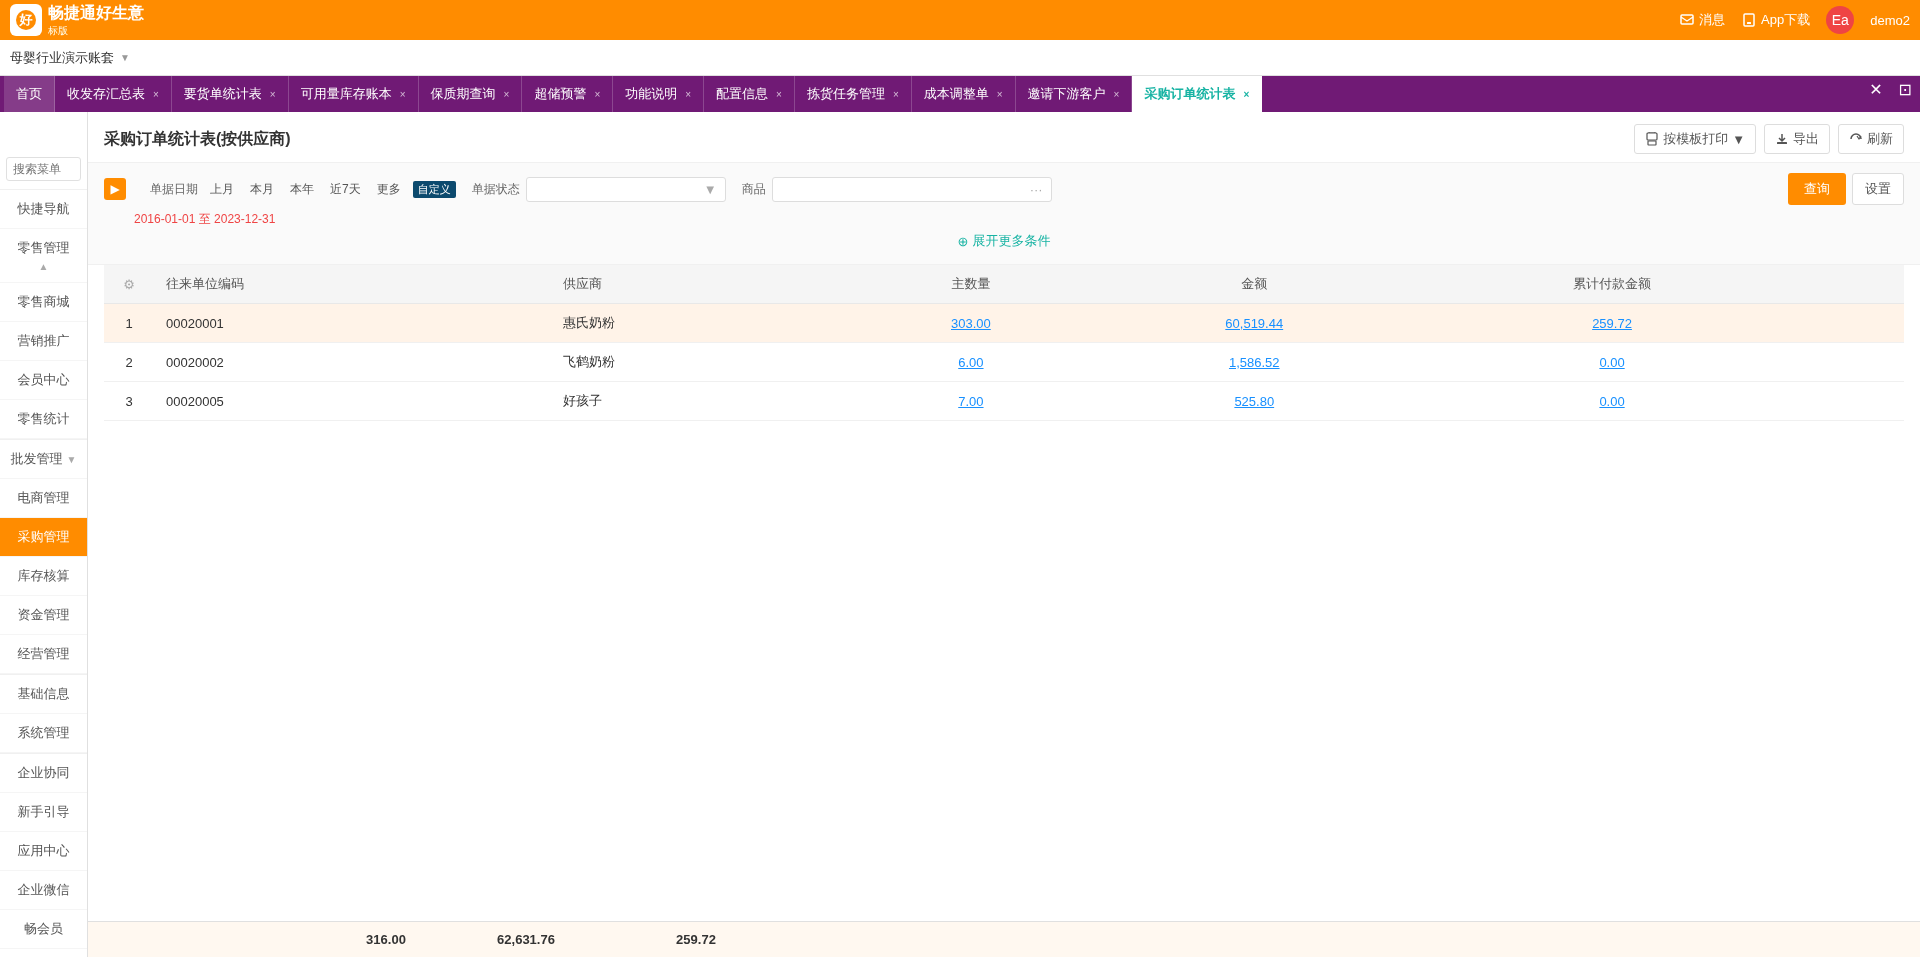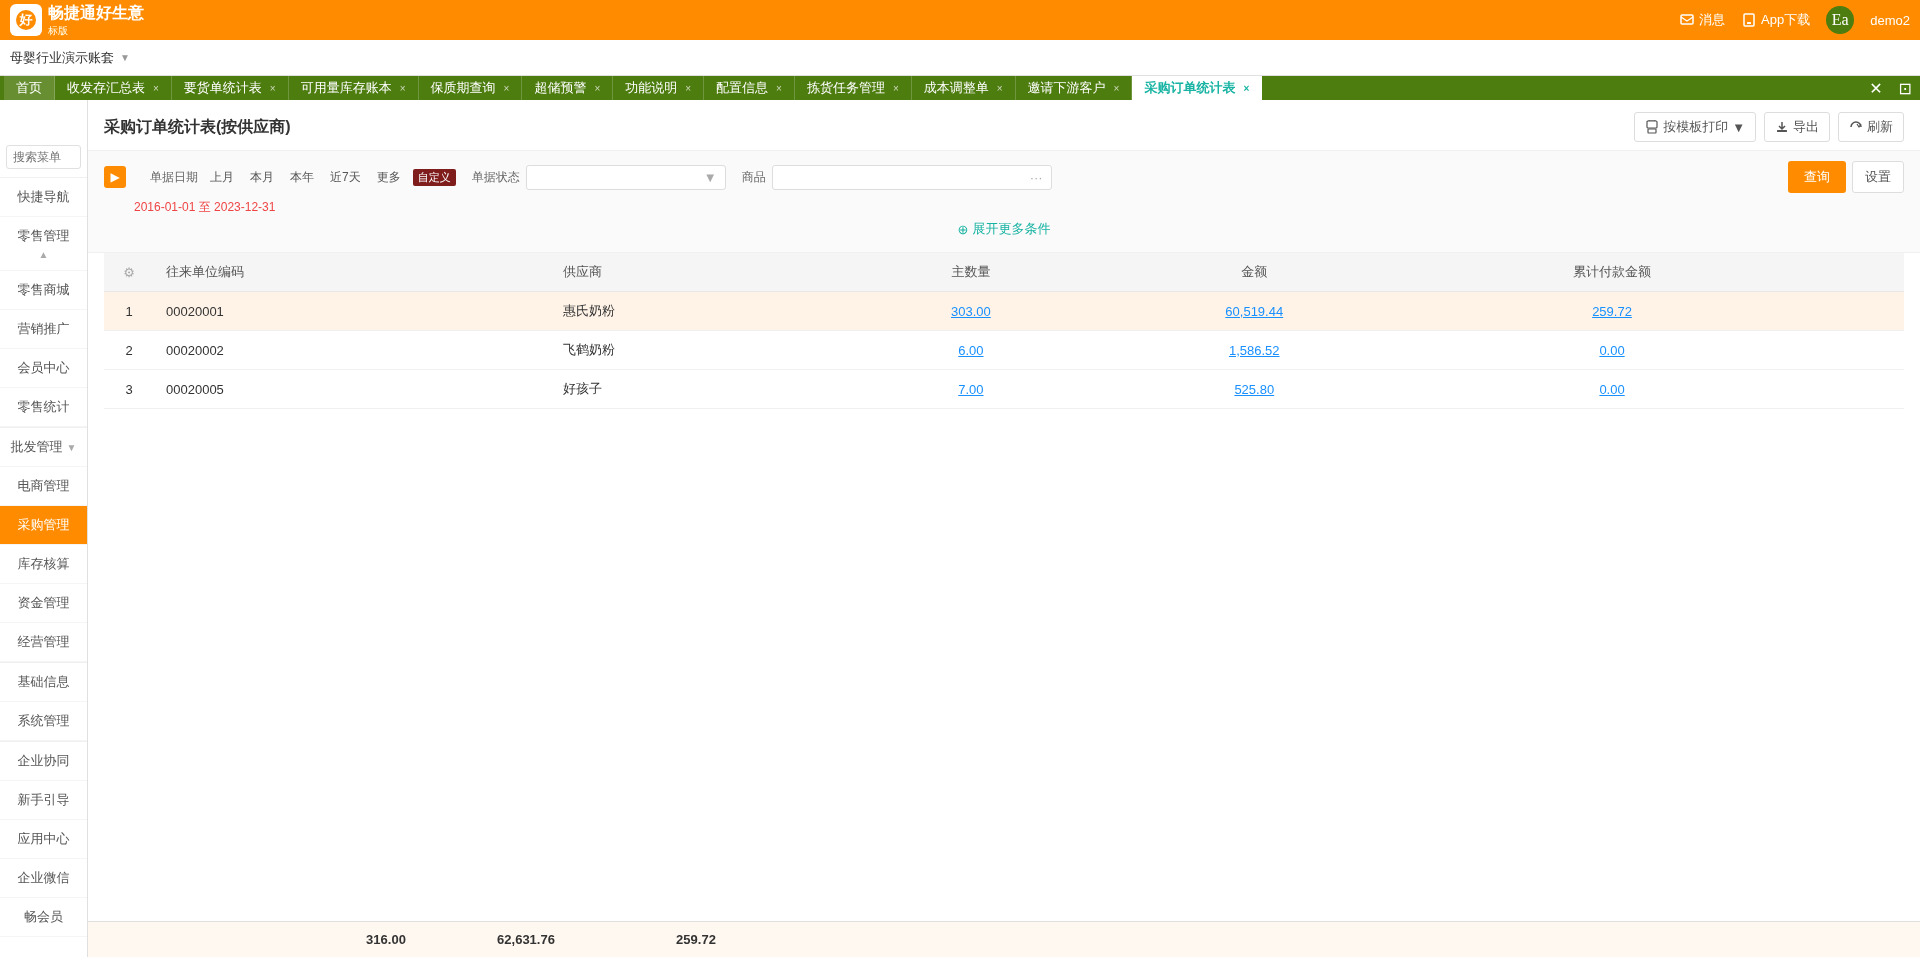--- a/index.html
+++ b/index.html
@@ -12,21 +12,21 @@
       display: flex;
       align-items: center;
       padding: 0 10px;
       justify-content: space-between;
     }
     .top-bar-left { display: flex; align-items: center; gap: 8px; }
     .logo-area { display: flex; align-items: center; gap: 6px; }
     .logo-icon { width: 32px; height: 32px; background: #fff; border-radius: 6px; display: flex; align-items: center; justify-content: center; }
     .top-bar-right { display: flex; align-items: center; gap: 16px; color: #fff; font-size: 13px; }
     .top-bar-btn { display: flex; align-items: center; gap: 4px; cursor: pointer; color: #fff; }
-    .avatar { width: 28px; height: 28px; border-radius: 50%; background: #4d7c0f; display: flex; align-items: center; justify-content: center; color: #fff; font-size: 16px; font-family: Liberation Serif, serif; }
+    .avatar { width: 28px; height: 28px; border-radius: 50%; background: #ef4444; display: flex; align-items: center; justify-content: center; color: #fff; font-size: 14px; }
 
     
     .workspace-bar {
       height: 36px;
       background: #fff;
       border-bottom: 1px solid #e0e0e0;
       display: flex;
       align-items: center;
       padding: 0 10px;
     }
@@ -35,24 +35,24 @@
       align-items: center;
       gap: 6px;
       cursor: pointer;
       color: #333;
       font-size: 13px;
     }
     .workspace-selector .arrow { color: #999; font-size: 10px; }
 
     
     .nav-tabs {
-      height: 24px;
-      background: #4d7c0f;
-      display: flex;
-      align-items: center;
+      height: 36px;
+      background: #701a75;
+      display: flex;
+      align-items: flex-start;
       padding: 0 4px;
       overflow: hidden;
     }
     .nav-tab {
       height: 36px;
       padding: 0 12px;
       display: flex;
       align-items: center;
       gap: 4px;
       color: #fff;
@@ -151,21 +151,21 @@
       flex-wrap: wrap;
     }
     .filter-group {
       display: flex;
       align-items: center;
       gap: 6px;
     }
     .filter-label { color: #666; font-size: 12px; white-space: nowrap; }
     .filter-date-shortcuts { display: flex; gap: 4px; }
     .date-shortcut { padding: 2px 6px; font-size: 12px; cursor: pointer; color: #555; border-radius: 2px; }
-    .custom-badge { background: #7f1d1d; color: #fff; padding: 1px 5px; border-radius: 2px; font-size: 11px; }
+    .custom-badge { background: #0c4a6e; color: #fff; padding: 1px 5px; border-radius: 2px; font-size: 11px; }
     .filter-select {
       display: flex;
       align-items: center;
       border: 1px solid #ddd;
       border-radius: 3px;
       padding: 4px 8px;
       min-width: 160px;
       cursor: pointer;
       background: #fff;
       gap: 4px;

